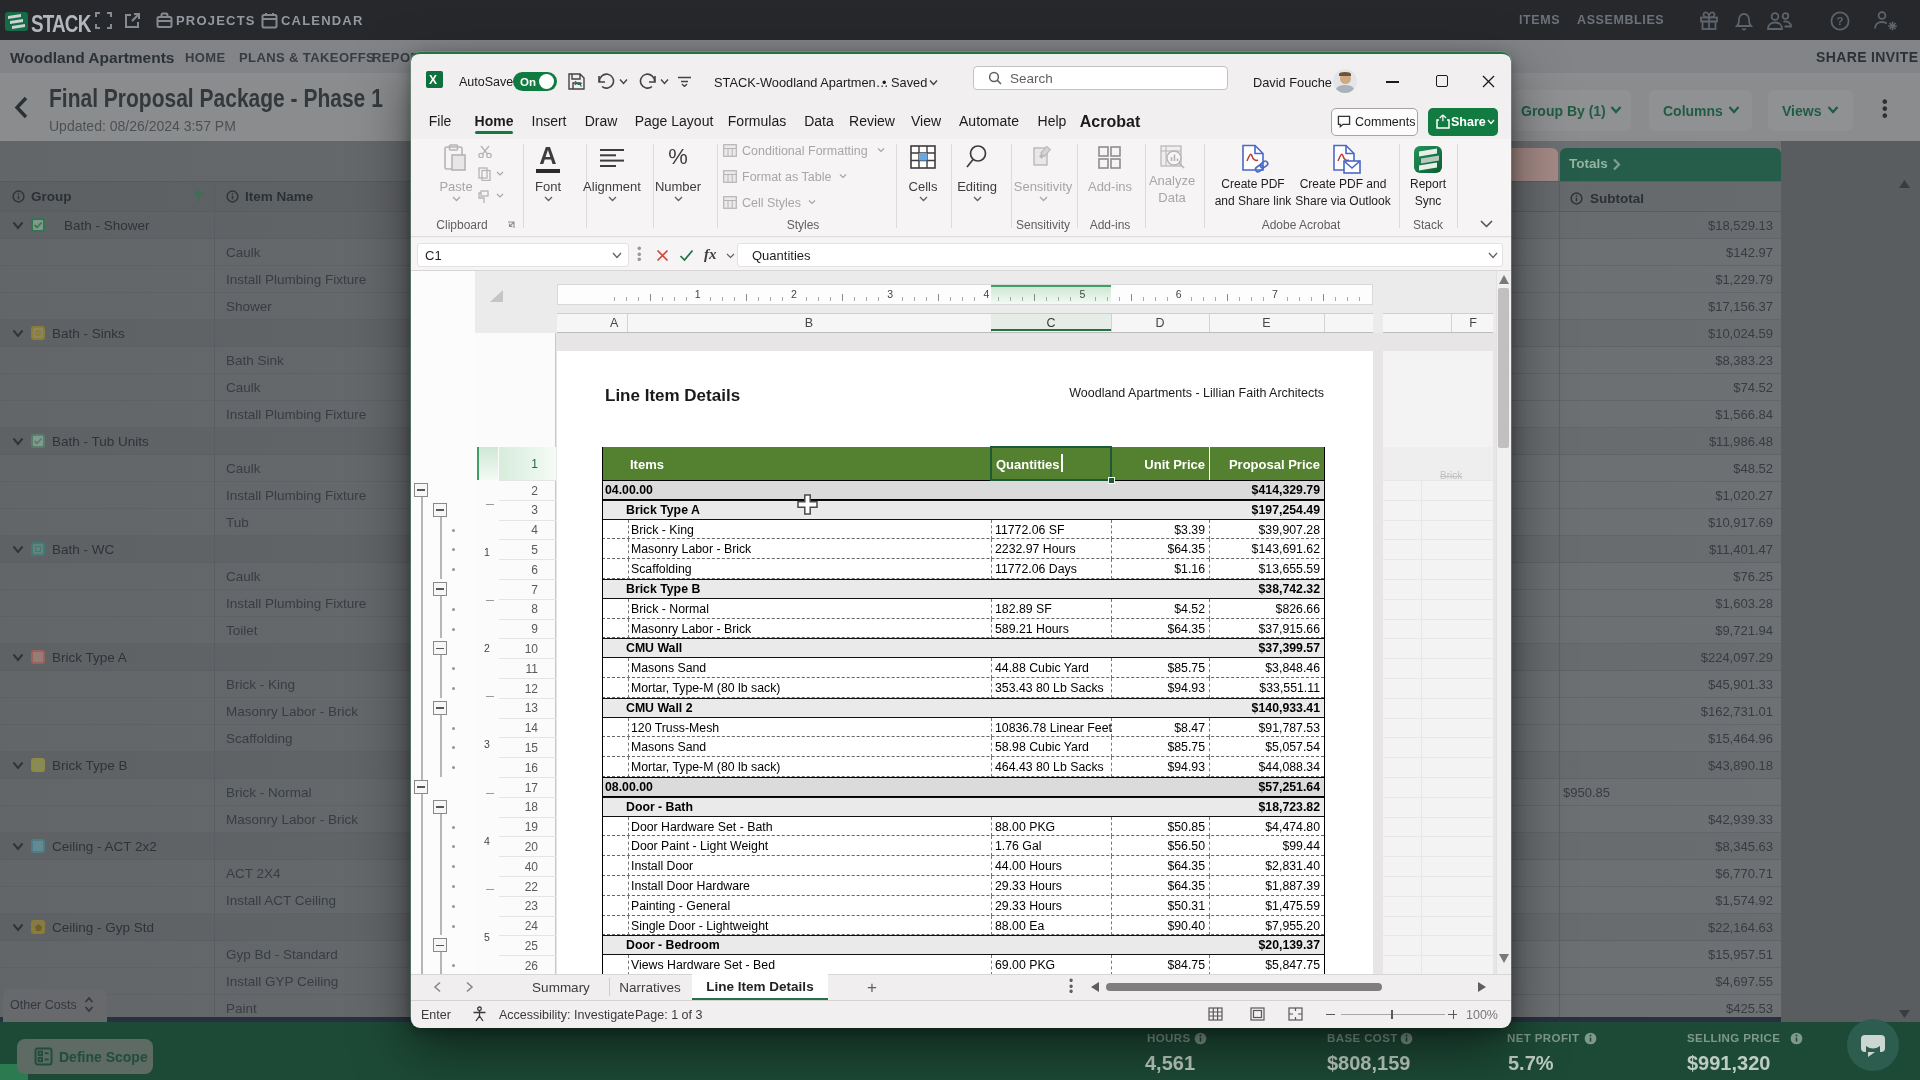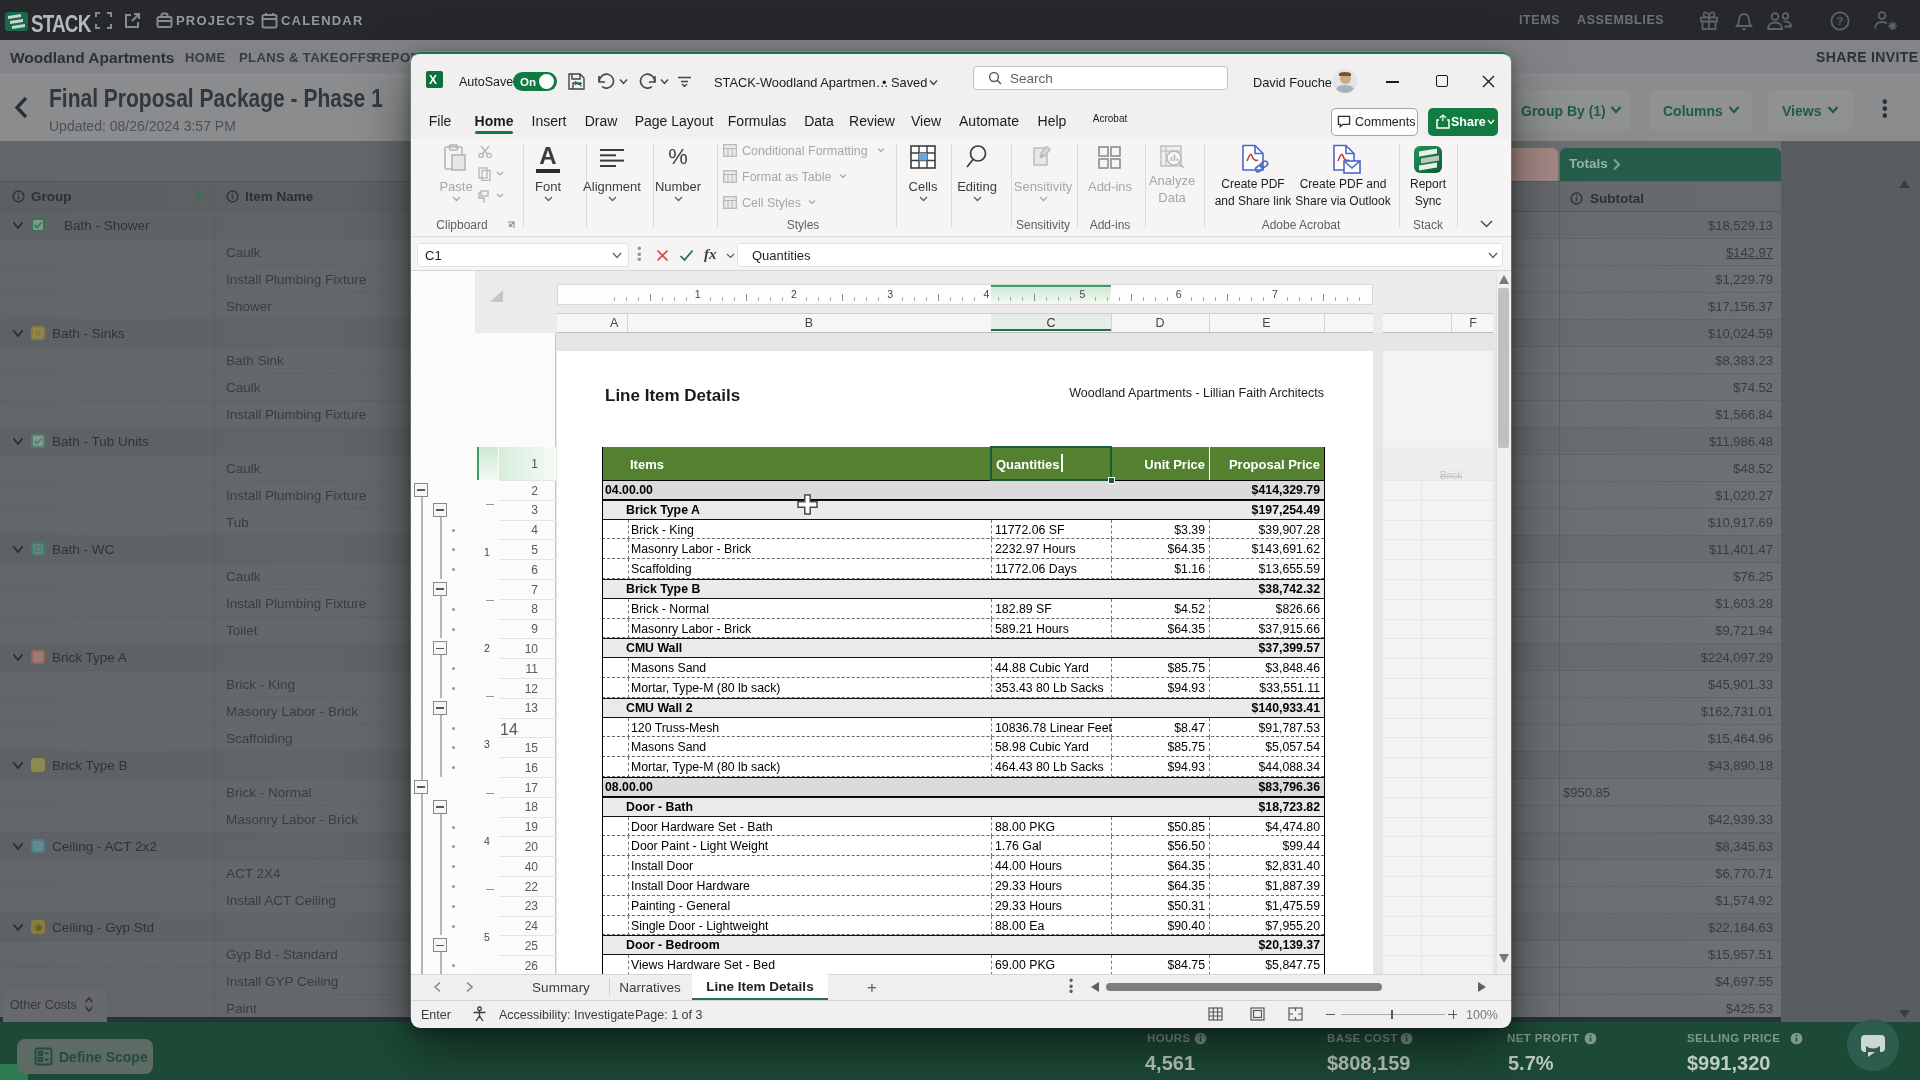--- a/index.html
+++ b/index.html
@@ -146,21 +146,21 @@
     <path d="M1.5 1.5 L6 7 L10.5 1.5" fill="none" stroke="#2f3437" stroke-width="2"></path>
   </svg>
 <div class="ab" style="left:31px;top:218.0px;width:14px;height:14px;border:2px solid #327552;border-radius:3px;background:#83988b;"></div>
 <svg class="ab" style="left:33px;top:220.0px;" width="10" height="10" viewBox="0 0 10 10">
     <path d="M1.5 5 L4 7.5 L8.5 2.5" fill="none" stroke="#377a55" stroke-width="1.8"></path>
   </svg>
 <div class="tx" style="left:52px;top:218.0px;font-size:13.5px;color:#2e3338;margin-left:12px;">Bath - Shower</div>
 <div class="tx" style="left:1563px;top:218.0px;width:210px;text-align:right;font-size:13px;color:#373c41;">$18,529.13</div>
 <div class="ab" style="left:0;top:239.0px;width:1781px;height:27px;border-bottom:1px solid rgba(90,93,97,0.55);"></div>
 <div class="tx" style="left:226px;top:245.0px;font-size:13.5px;color:#383d43;">Caulk</div>
-<div class="tx" style="left:1563px;top:245.0px;width:210px;text-align:right;font-size:13px;color:#373c41;text-decoration:underline;">$142.97</div>
+<div class="tx" style="left:1563px;top:245.0px;width:210px;text-align:right;font-size:13px;color:#373c41;">$142.97</div>
 <div class="ab" style="left:0;top:266.0px;width:1781px;height:27px;border-bottom:1px solid rgba(90,93,97,0.55);"></div>
 <div class="tx" style="left:226px;top:272.0px;font-size:13.5px;color:#383d43;">Install Plumbing Fixture</div>
 <div class="tx" style="left:1563px;top:272.0px;width:210px;text-align:right;font-size:13px;color:#373c41;">$1,229.79</div>
 <div class="ab" style="left:0;top:293.0px;width:1781px;height:27px;border-bottom:1px solid rgba(90,93,97,0.55);"></div>
 <div class="tx" style="left:226px;top:299.0px;font-size:13.5px;color:#383d43;">Shower</div>
 <div class="tx" style="left:1563px;top:299.0px;width:210px;text-align:right;font-size:13px;color:#373c41;">$17,156.37</div>
 <div class="ab" style="left:0;top:320.0px;width:1781px;height:27px;border-bottom:1px solid rgba(90,93,97,0.55);background:rgba(0,0,0,0.03);"></div>
 <svg class="ab" style="left:12px;top:329.0px;" width="12" height="9" viewBox="0 0 12 9">
     <path d="M1.5 1.5 L6 7 L10.5 1.5" fill="none" stroke="#2f3437" stroke-width="2"></path>
   </svg>
@@ -391,21 +391,21 @@
 <div class="tx" style="left:83px;top:59px;transform:translateX(-50%);font-size:14px;color:#1b1b1b;font-weight:bold;">Home</div>
 <div class="tx" style="left:138px;top:59px;transform:translateX(-50%);font-size:14px;color:#1b1b1b;">Insert</div>
 <div class="tx" style="left:190px;top:59px;transform:translateX(-50%);font-size:14px;color:#1b1b1b;">Draw</div>
 <div class="tx" style="left:263px;top:59px;transform:translateX(-50%);font-size:14px;color:#1b1b1b;">Page Layout</div>
 <div class="tx" style="left:346px;top:59px;transform:translateX(-50%);font-size:14px;color:#1b1b1b;">Formulas</div>
 <div class="tx" style="left:408px;top:59px;transform:translateX(-50%);font-size:14px;color:#1b1b1b;">Data</div>
 <div class="tx" style="left:461px;top:59px;transform:translateX(-50%);font-size:14px;color:#1b1b1b;">Review</div>
 <div class="tx" style="left:515px;top:59px;transform:translateX(-50%);font-size:14px;color:#1b1b1b;">View</div>
 <div class="tx" style="left:578px;top:59px;transform:translateX(-50%);font-size:14px;color:#1b1b1b;">Automate</div>
 <div class="tx" style="left:641px;top:59px;transform:translateX(-50%);font-size:14px;color:#1b1b1b;">Help</div>
-<div class="tx" style="left:699px;top:59px;transform:translateX(-50%);font-size:10px;color:#1b1b1b;">Acrobat</div>
+<div class="tx" style="left:699px;top:59px;transform:translateX(-50%);font-size:16px;color:#1b1b1b;font-weight:bold;">Acrobat</div>
 <div class="ab" style="left:64px;top:76.5px;width:38px;height:3px;background:#107c41;border-radius:2px;"></div>
 <div class="ab" style="left:920px;top:54px;width:87px;height:28px;border:1px solid #a5a3a3;border-radius:5px;background:#fdfcfc;"></div>
 <svg class="ab" style="left:926px;top:61px;" width="14" height="13" viewBox="0 0 15 14">
       <path d="M1.5 1.5 H13.5 V10 H6.5 L3.5 12.5 V10 H1.5 Z" fill="none" stroke="#333" stroke-width="1.4"></path>
     </svg>
 <div class="tx" style="left:944px;top:61px;font-size:12.5px;color:#1b1b1b;">Comments</div>
 <div class="ab" style="left:1017px;top:54px;width:70px;height:28px;background:#127b41;border-radius:5px;"></div>
 <svg class="ab" style="left:1024px;top:60px;" width="16" height="15" viewBox="0 0 16 15">
       <path d="M8 1 L12 5 M8 1 L4 5 M8 1 V9" stroke="#fff" stroke-width="1.5" fill="none" transform="translate(1.5,0) scale(0.8)"></path>
       <path d="M4 6 H2 V14 H14 V6 H12" fill="none" stroke="#fff" stroke-width="1.5"></path>
@@ -772,21 +772,21 @@
 <div class="tx" style="left:89px;top:568.1px;width:38px;text-align:right;font-size:12px;color:#5b5959;">9</div>
 <div class="ab" style="left:88px;top:564.6px;width:57px;height:1px;background:#e6e4e4;"></div>
 <div class="tx" style="left:89px;top:587.9px;width:38px;text-align:right;font-size:12px;color:#5b5959;">10</div>
 <div class="ab" style="left:88px;top:584.4px;width:57px;height:1px;background:#e6e4e4;"></div>
 <div class="tx" style="left:89px;top:607.7px;width:38px;text-align:right;font-size:12px;color:#5b5959;">11</div>
 <div class="ab" style="left:88px;top:604.2px;width:57px;height:1px;background:#e6e4e4;"></div>
 <div class="tx" style="left:89px;top:627.5px;width:38px;text-align:right;font-size:12px;color:#5b5959;">12</div>
 <div class="ab" style="left:88px;top:624.0px;width:57px;height:1px;background:#e6e4e4;"></div>
 <div class="tx" style="left:89px;top:647.3px;width:38px;text-align:right;font-size:12px;color:#5b5959;">13</div>
 <div class="ab" style="left:88px;top:643.8px;width:57px;height:1px;background:#e6e4e4;"></div>
-<div class="tx" style="left:89px;top:667.1px;width:38px;text-align:left;font-size:16px;color:#5b5959;">14</div>
+<div class="tx" style="left:89px;top:667.1px;width:38px;text-align:right;font-size:12px;color:#5b5959;">14</div>
 <div class="ab" style="left:88px;top:663.6px;width:57px;height:1px;background:#e6e4e4;"></div>
 <div class="tx" style="left:89px;top:686.9px;width:38px;text-align:right;font-size:12px;color:#5b5959;">15</div>
 <div class="ab" style="left:88px;top:683.4px;width:57px;height:1px;background:#e6e4e4;"></div>
 <div class="tx" style="left:89px;top:706.7px;width:38px;text-align:right;font-size:12px;color:#5b5959;">16</div>
 <div class="ab" style="left:88px;top:703.2px;width:57px;height:1px;background:#e6e4e4;"></div>
 <div class="tx" style="left:89px;top:726.5px;width:38px;text-align:right;font-size:12px;color:#5b5959;">17</div>
 <div class="ab" style="left:88px;top:723.0px;width:57px;height:1px;background:#e6e4e4;"></div>
 <div class="tx" style="left:89px;top:746.3px;width:38px;text-align:right;font-size:12px;color:#5b5959;">18</div>
 <div class="ab" style="left:88px;top:742.8px;width:57px;height:1px;background:#e6e4e4;"></div>
 <div class="tx" style="left:89px;top:766.1px;width:38px;text-align:right;font-size:12px;color:#5b5959;">19</div>
@@ -954,21 +954,21 @@
 <div class="ab" style="left:216.5px;top:703.2px;width:0;height:19.8px;border-left:1px dashed #777;"></div>
 <div class="ab" style="left:580px;top:703.2px;width:0;height:19.8px;border-left:1px dashed #777;"></div>
 <div class="ab" style="left:700px;top:703.2px;width:0;height:19.8px;border-left:1px dashed #777;"></div>
 <div class="ab" style="left:798px;top:703.2px;width:0;height:19.8px;border-left:1px dashed #777;"></div>
 <div class="tx" style="left:220px;top:706.2px;font-size:12.3px;color:#000;">Mortar, Type-M (80 lb sack)</div>
 <div class="tx" style="left:584px;top:706.2px;font-size:12.3px;color:#000;">464.43 80 Lb Sacks</div>
 <div class="tx" style="left:794px;top:706.2px;transform:translateX(-100%);font-size:12.3px;color:#000;">$94.93</div>
 <div class="tx" style="left:909px;top:706.2px;transform:translateX(-100%);font-size:12.3px;color:#000;">$44,088.34</div>
 <div class="ab" style="left:191px;top:723.0px;width:722px;height:19.8px;background:#dbdbdb;border-top:1.4px solid #000;border-bottom:1.4px solid #000;"></div>
 <div class="tx" style="left:194px;top:726.0px;font-size:12.3px;font-weight:bold;color:#000;">08.00.00</div>
-<div class="tx" style="left:909px;top:726.0px;transform:translateX(-100%);font-size:12.3px;font-weight:bold;color:#000;">$83,796.36</div>
+<div class="tx" style="left:909px;top:726.0px;transform:translateX(-100%);font-size:12.3px;font-weight:bold;color:#000;">$57,251.64</div>
 <div class="ab" style="left:191px;top:742.8px;width:722px;height:19.8px;background:#eaeaea;border-top:1px solid #111;border-bottom:1px solid #111;"></div>
 <div class="tx" style="left:215px;top:745.8px;font-size:12.3px;font-weight:bold;color:#000;">Door - Bath</div>
 <div class="tx" style="left:909px;top:745.8px;transform:translateX(-100%);font-size:12.3px;font-weight:bold;color:#000;">$18,723.82</div>
 <div class="ab" style="left:191px;top:762.6px;width:722px;height:19.8px;background:#fff;border-bottom:1px dashed #666;"></div>
 <div class="ab" style="left:216.5px;top:762.6px;width:0;height:19.8px;border-left:1px dashed #777;"></div>
 <div class="ab" style="left:580px;top:762.6px;width:0;height:19.8px;border-left:1px dashed #777;"></div>
 <div class="ab" style="left:700px;top:762.6px;width:0;height:19.8px;border-left:1px dashed #777;"></div>
 <div class="ab" style="left:798px;top:762.6px;width:0;height:19.8px;border-left:1px dashed #777;"></div>
 <div class="tx" style="left:220px;top:765.6px;font-size:12.3px;color:#000;">Door Hardware Set - Bath</div>
 <div class="tx" style="left:584px;top:765.6px;font-size:12.3px;color:#000;">88.00 PKG</div>

